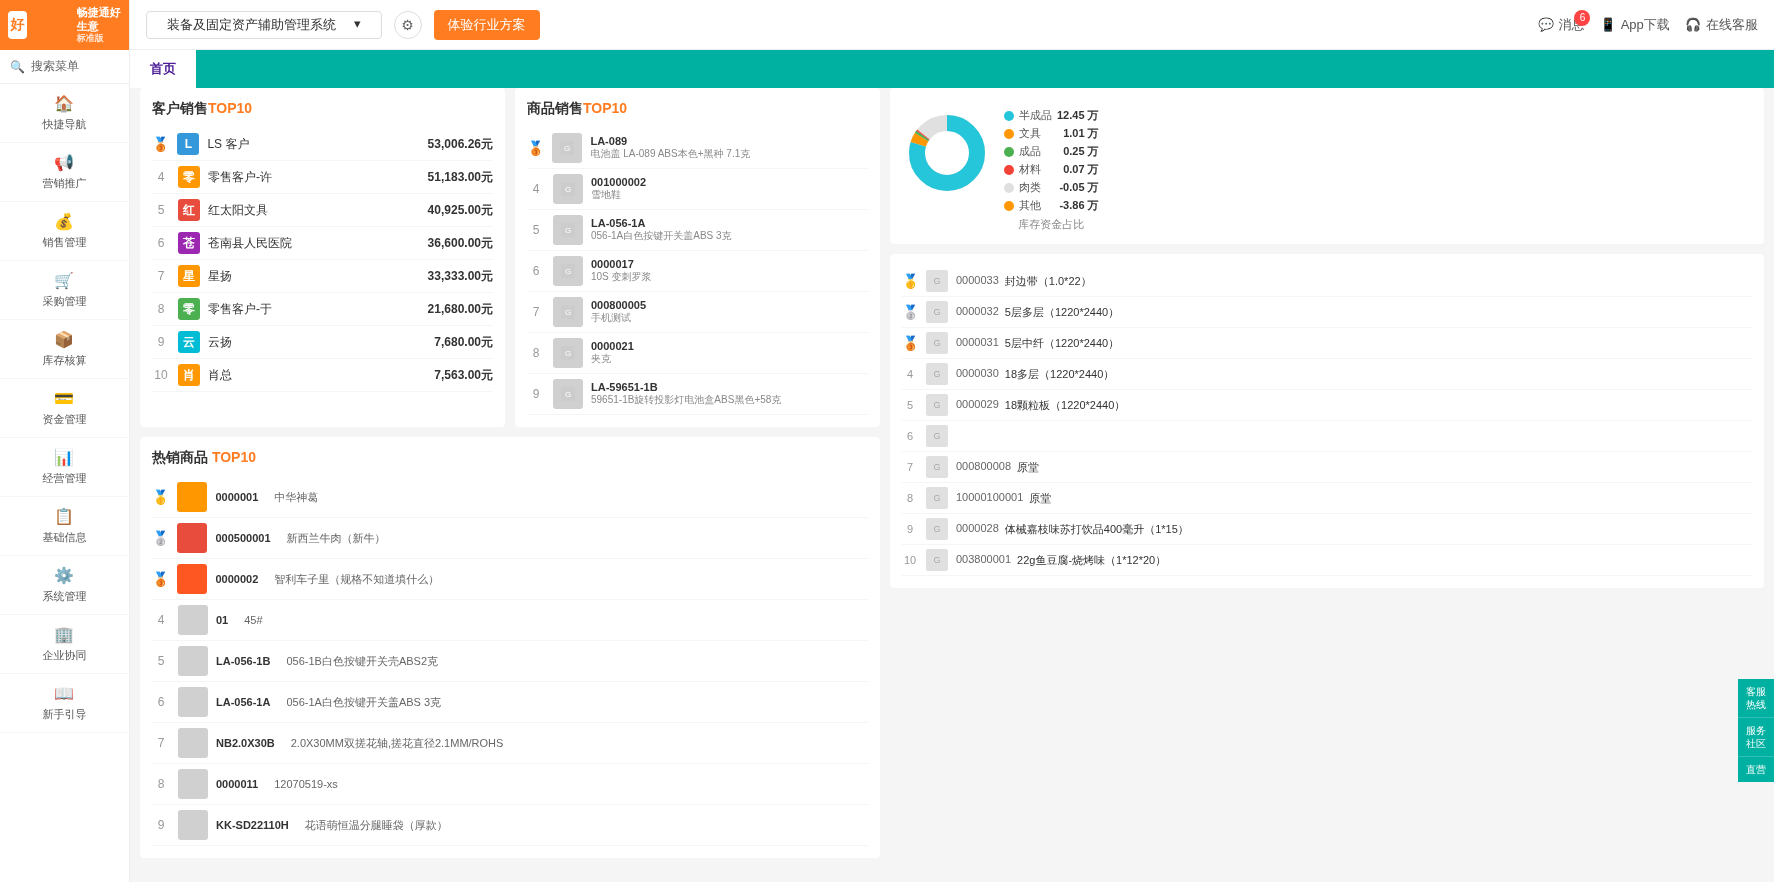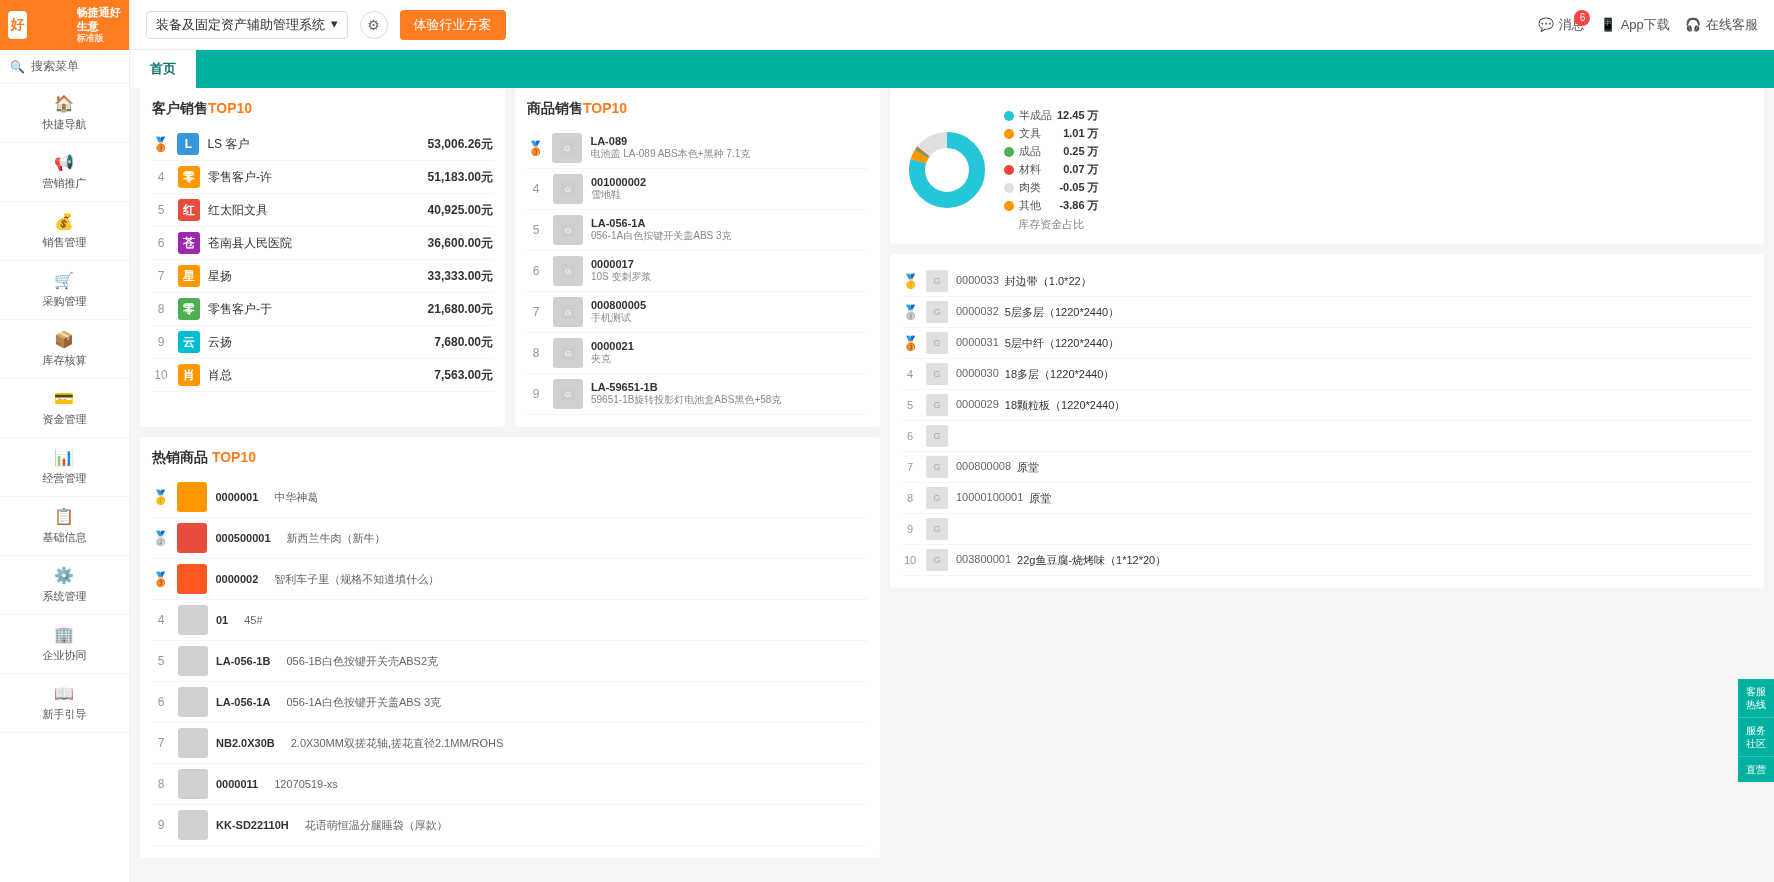--- a/index.html
+++ b/index.html
@@ -65,25 +65,25 @@
       border-bottom: 1px solid #eee;
       display: flex;
       align-items: center;
       padding: 0 16px;
       gap: 12px;
       flex-shrink: 0;
     }
     .system-selector {
       display: flex;
       align-items: flex-start;
-      gap: 6px;
+      gap: 18px;
       font-size: 13px;
       color: #333;
       cursor: pointer;
-      padding: 4px 9px;
+      padding: 4px 20px;
       border: 1px solid #ddd;
       border-radius: 4px;
       background: #fff;
     }
     .gear-btn {
       width: 28px; height: 28px;
       border-radius: 50%;
       border: 1px solid #ddd;
       display: flex; align-items: center; justify-content: center;
       cursor: pointer;
@@ -138,21 +138,21 @@
       height: 100%;
       display: flex;
       align-items: center;
       font-size: 13px;
       color: #fff;
       cursor: pointer;
       font-weight: bold;
     }
     .tab-item.active {
       background: #fff;
-      color: #0f766e;
+      color: #4c1d95;
     }
 
     .section-title {
       font-size: 14px;
       font-weight: bold;
       color: #333;
       margin-bottom: 10px;
     }
     .section-title .highlight { color: #ff7c20; }
     .rank-row {
@@ -202,21 +202,21 @@
     .inventory-total .big-num {
       font-size: 22px;
       font-weight: bold;
       color: #333;
     }
     .inventory-total .unit { color: #666; font-size: 13px; }
 
     
     .donut-area {
       display: flex;
-      align-items: center;
+      align-items: flex-start;
       gap: 12px;
       margin-top: 8px;
     }
     .donut-svg { flex-shrink: 0; }
     .legend { display: flex; flex-direction: column; gap: 3px; font-size: 11px; }
     .legend-item { display: flex; align-items: center; gap: 5px; }
     .legend-dot { width: 10px; height: 10px; border-radius: 50%; flex-shrink: 0; }
     .legend-label { color: #555; flex: 1; }
     .legend-value { color: #333; font-weight: bold; white-space: nowrap; }
     .inventory-label { font-size: 11px; color: #888; margin-top: 4px; text-align: center; }
@@ -757,20 +757,24 @@
     <span class="np-rank">8</span>
     <div class="np-thumb">G</div>
     <div class="np-info">
       <span class="np-code">10000100001</span>
       <span class="np-name">原堂</span>
     </div>
   </div>
             <div class="np-row">
     <span class="np-rank">9</span>
     <div class="np-thumb">G</div>
+    <div class="np-info">
+      <span class="np-code">0000028</span>
+      <span class="np-name">体械嘉枝味苏打饮品400毫升（1*15）</span>
+    </div>
   </div>
             <div class="np-row">
     <span class="np-rank">10</span>
     <div class="np-thumb">G</div>
     <div class="np-info">
       <span class="np-code">003800001</span>
       <span class="np-name">22g鱼豆腐-烧烤味（1*12*20）</span>
     </div>
   </div>
           </div>

